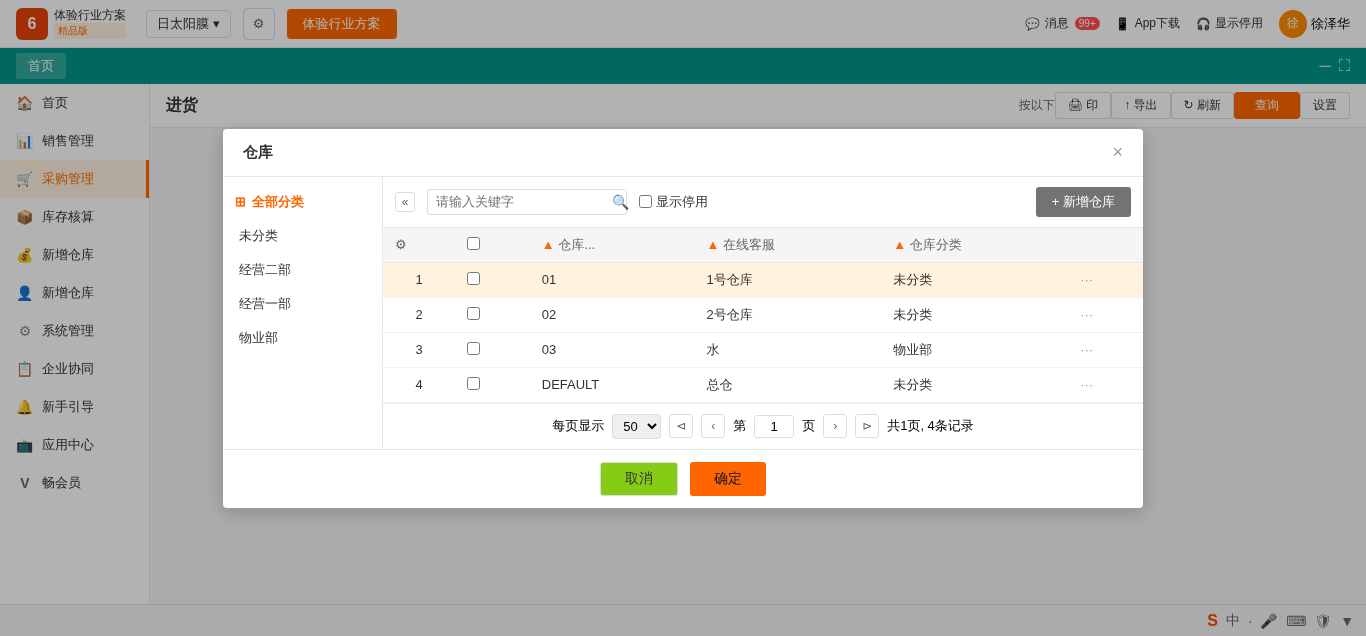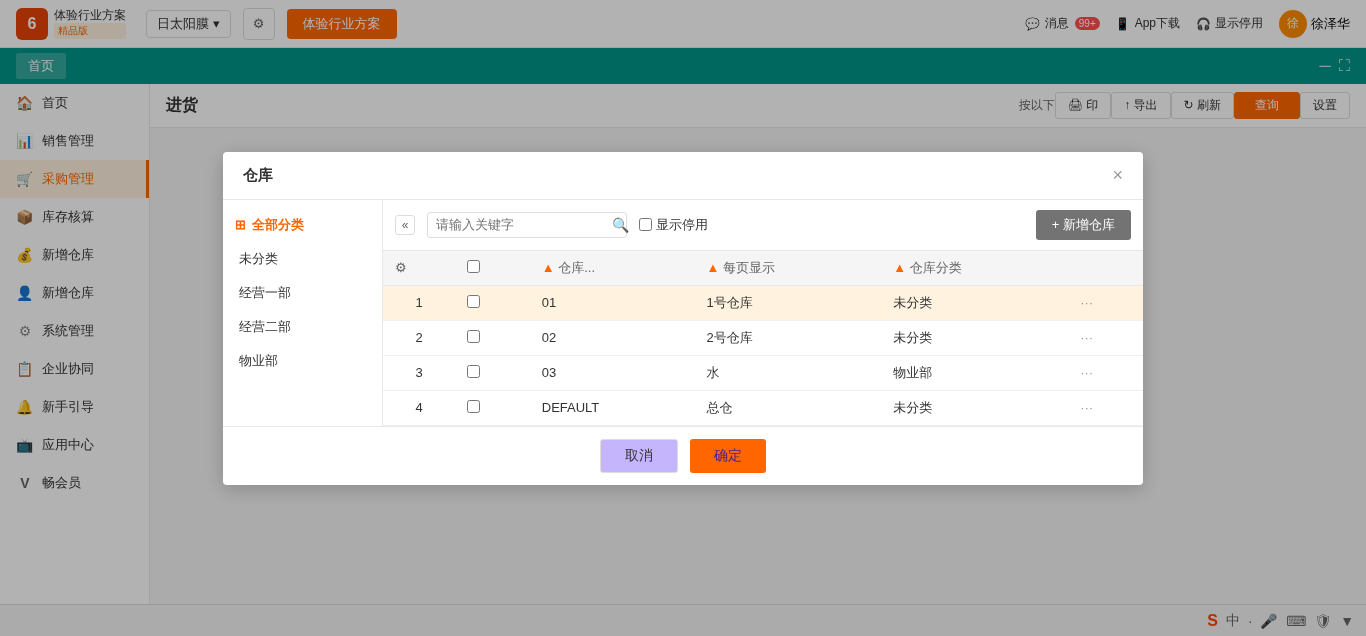--- a/index.html
+++ b/index.html
@@ -227,25 +227,25 @@
       padding: 3px; font-size: 13px; outline: none;
     }
 
     
     .dialog-footer {
       padding: 12px 20px; border-top: 1px solid #e8e8e8;
       display: flex; justify-content: center; gap: 12px;
     }
     .cancel-btn {
       padding: 7px 24px; border: 1px solid #ddd; border-radius: 3px;
-      background: #c4b5fd; cursor: pointer; font-size: 14px; color: #333;
+      background: #84cc16; cursor: pointer; font-size: 14px; color: #333;
     }
     .confirm-btn {
       padding: 7px 24px; border: none; border-radius: 3px;
-      background: #ff6600; color: #4c1d95; cursor: pointer; font-size: 14px;
+      background: #ff6600; color: #0f172a; cursor: pointer; font-size: 14px;
     }
 
     
     .bottom-bar {
       position: fixed; bottom: 0; left: 0; right: 0; height: 32px;
       background: #f5f5f5; border-top: 1px solid #ddd;
       display: flex; align-items: center; justify-content: flex-end;
       padding: 0 12px; gap: 8px; z-index: 5;
     }
     .bottom-icon { color: #666; cursor: pointer; font-size: 14px; }
@@ -382,22 +382,22 @@
     </div>
 
     <div class="dialog-body">
 
       <div class="category-panel">
         <div class="category-header">
           <span style="color:#ff6600;">⊞</span>
           <span>全部分类</span>
         </div>
         <div class="category-item">未分类</div>
+        <div class="category-item">经营二部</div>
         <div class="category-item">经营一部</div>
-        <div class="category-item">经营二部</div>
         <div class="category-item">物业部</div>
       </div>
 
       <div class="table-panel">
 
         <div class="table-toolbar">
           <div class="collapse-btn">
             <span>«</span>
           </div>
           <div class="search-box">
@@ -416,21 +416,21 @@
             <thead>
               <tr>
                 <th class="settings-col">⚙</th>
                 <th><input type="checkbox" style=""></th>
                 <th>
                   <span style="color:#ff6600;">▲</span>
                   <span>仓库...</span>
                 </th>
                 <th>
                   <span style="color:#ff6600;">▲</span>
-                  <span>每页显示</span>
+                  <span>在线客服</span>
                 </th>
                 <th>
                   <span style="color:#ff6600;">▲</span>
                   <span>仓库分类</span>
                 </th>
                 <th></th>
               </tr>
             </thead>
             <tbody>
               <tr class="highlighted">
@@ -462,20 +462,34 @@
                 <td><input type="checkbox" style=""></td>
                 <td>DEFAULT</td>
                 <td>总仓</td>
                 <td>未分类</td>
                 <td><span class="more-btn">···</span></td>
               </tr>
             </tbody>
           </table>
         </div>
 
+        <div class="pagination">
+          <span>每页显示</span>
+          <select class="page-size-select">
+            <option>50</option>
+          </select>
+          <div class="page-nav-btn">⊲</div>
+          <div class="page-nav-btn">‹</div>
+          <span>第</span>
+          <input class="page-input" type="text" value="1" style="">
+          <span>页</span>
+          <div class="page-nav-btn">›</div>
+          <div class="page-nav-btn">⊳</div>
+          <span>共1页, 4条记录</span>
+        </div>
       </div>
     </div>
 
     <div class="dialog-footer">
       <button class="cancel-btn">取消</button>
       <button class="confirm-btn">确定</button>
     </div>
   </div>
 </div>
 

